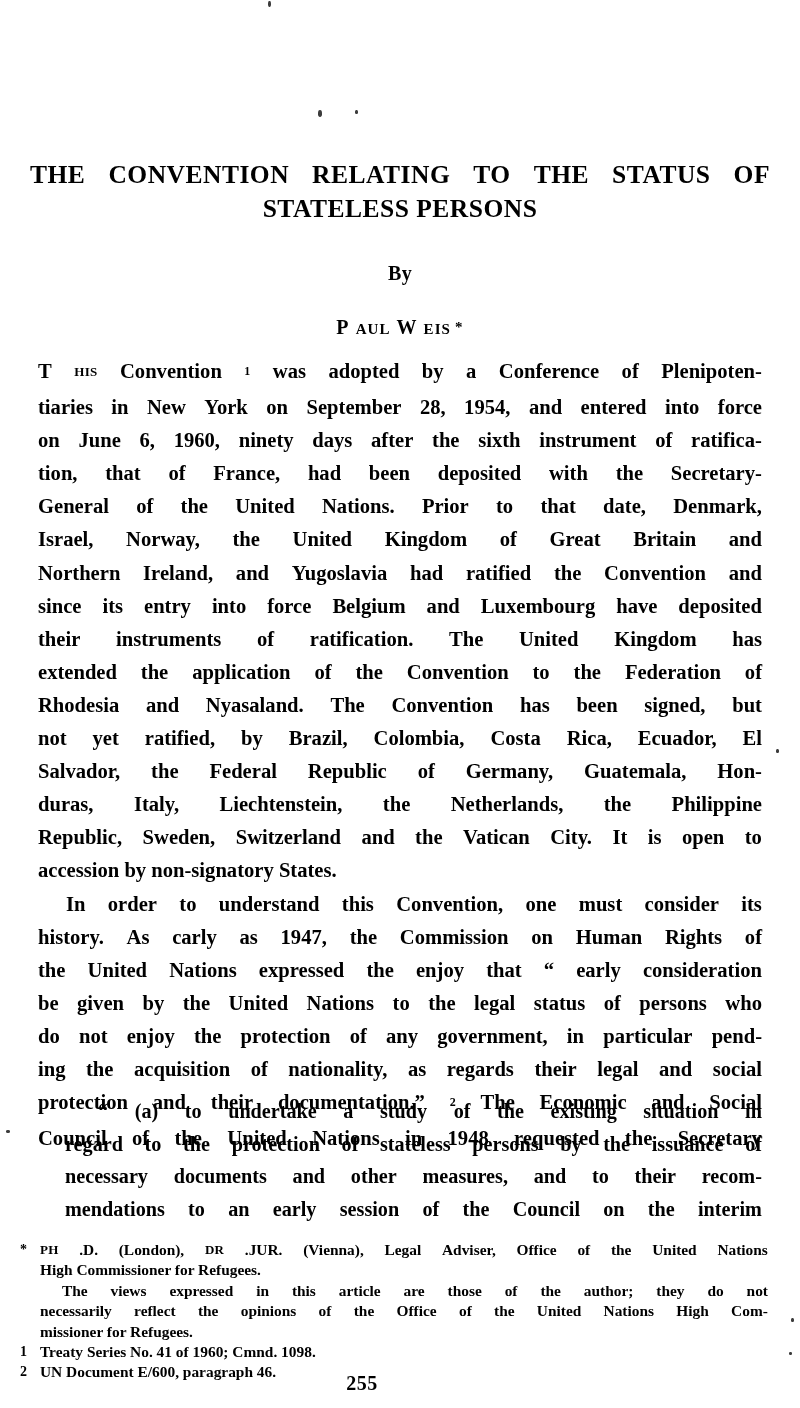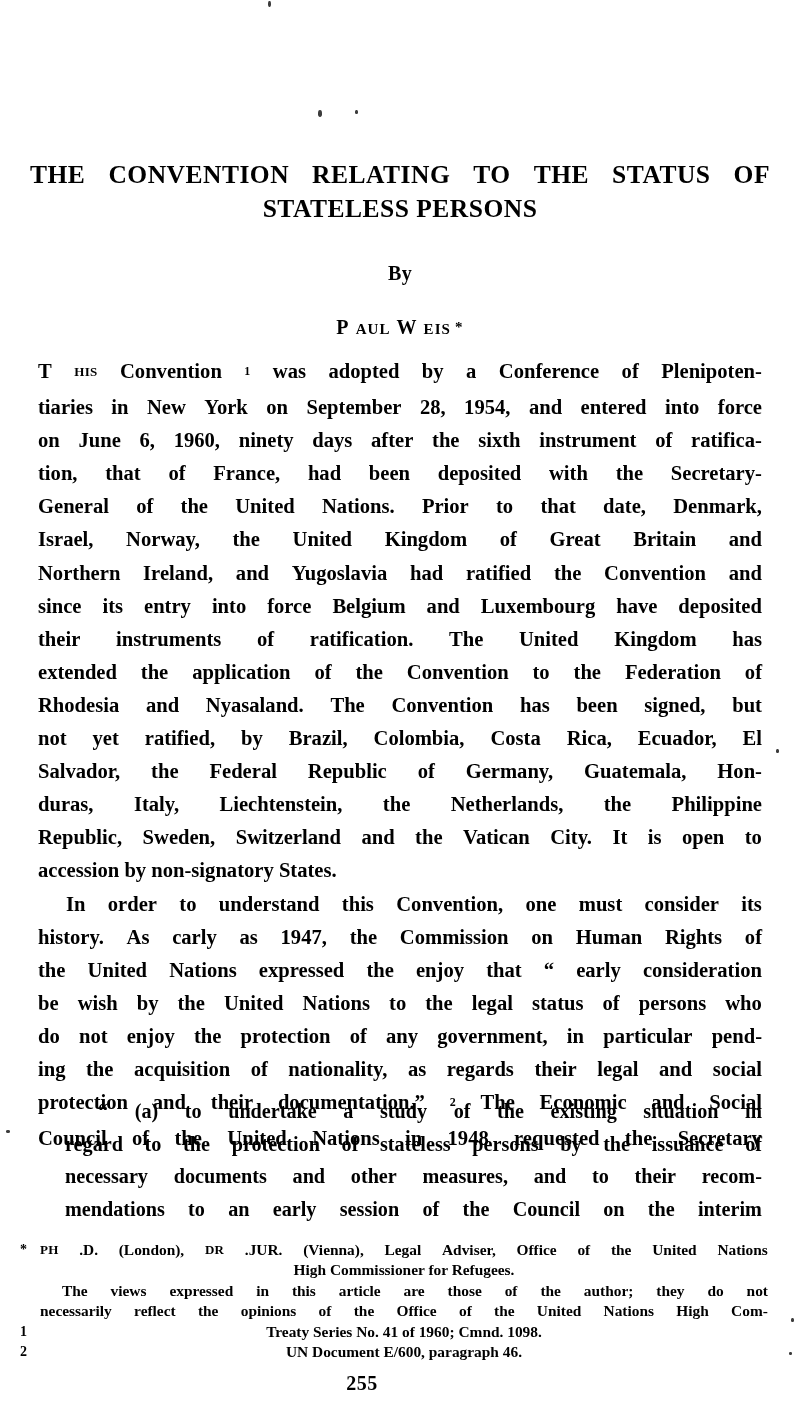--- a/index.html
+++ b/index.html
@@ -52,21 +52,21 @@
   .smallcaps { font-size:13px; letter-spacing:.3px; }
 
   
   .quote { position:absolute; left:65px; top:1095px; width:697px; }
   .quote .ln { font-size:20.2px; line-height:32.6px; }
 
   
   .footnotes { position:absolute; left:20px; top:1240px; width:748px; }
   .fn { position:relative; font-size:15.4px; line-height:20.4px; font-weight:bold; }
   .fn-row { display:flex; justify-content:space-between; white-space:nowrap; }
-  .fn-row.plain { display:block; text-align:center; }
+  .fn-row.plain { display:block; text-align:left; }
   .fn-mark {
     position:absolute; left:0; top:0; width:20px; text-align:left;
     font-size:14px; font-weight:bold;
   }
   .fn-body { margin-left:20px; }
   .fn-indent { text-indent:22px; }
   .fn .sc { font-size:13px; letter-spacing:.2px; }
 
   .page-number {
     position:absolute; left:0; top:1372px; width:724px; text-align:center;
@@ -323,21 +323,21 @@
           <span class="w">expressed</span>
           <span class="w">the</span>
           <span class="w">enjoy</span>
           <span class="w">that</span>
           <span class="w">“</span>
           <span class="w">early</span>
           <span class="w">consideration</span>
         </div>
         <div class="ln">
           <span class="w">be</span>
-          <span class="w">wish</span>
+          <span class="w">given</span>
           <span class="w">by</span>
           <span class="w">the</span>
           <span class="w">United</span>
           <span class="w">Nations</span>
           <span class="w">to</span>
           <span class="w">the</span>
           <span class="w">legal</span>
           <span class="w">status</span>
           <span class="w">of</span>
           <span class="w">persons</span>
@@ -498,20 +498,21 @@
             <span>of</span>
             <span>the</span>
             <span>Office</span>
             <span>of</span>
             <span>the</span>
             <span>United</span>
             <span>Nations</span>
             <span>High</span>
             <span>Com-</span>
           </div>
+          <div class="fn-row plain"><span>missioner</span> <span>for</span> <span>Refugees.</span></div>
         </div>
       </div>
       <div class="fn">
         <div class="fn-mark">1</div>
         <div class="fn-body">
           <div class="fn-row plain"><span>Treaty</span> <span>Series</span> <span>No.</span> <span>41</span> <span>of</span> <span>1960;</span> <span>Cmnd.</span> <span>1098.</span></div>
         </div>
       </div>
       <div class="fn">
         <div class="fn-mark">2</div>

